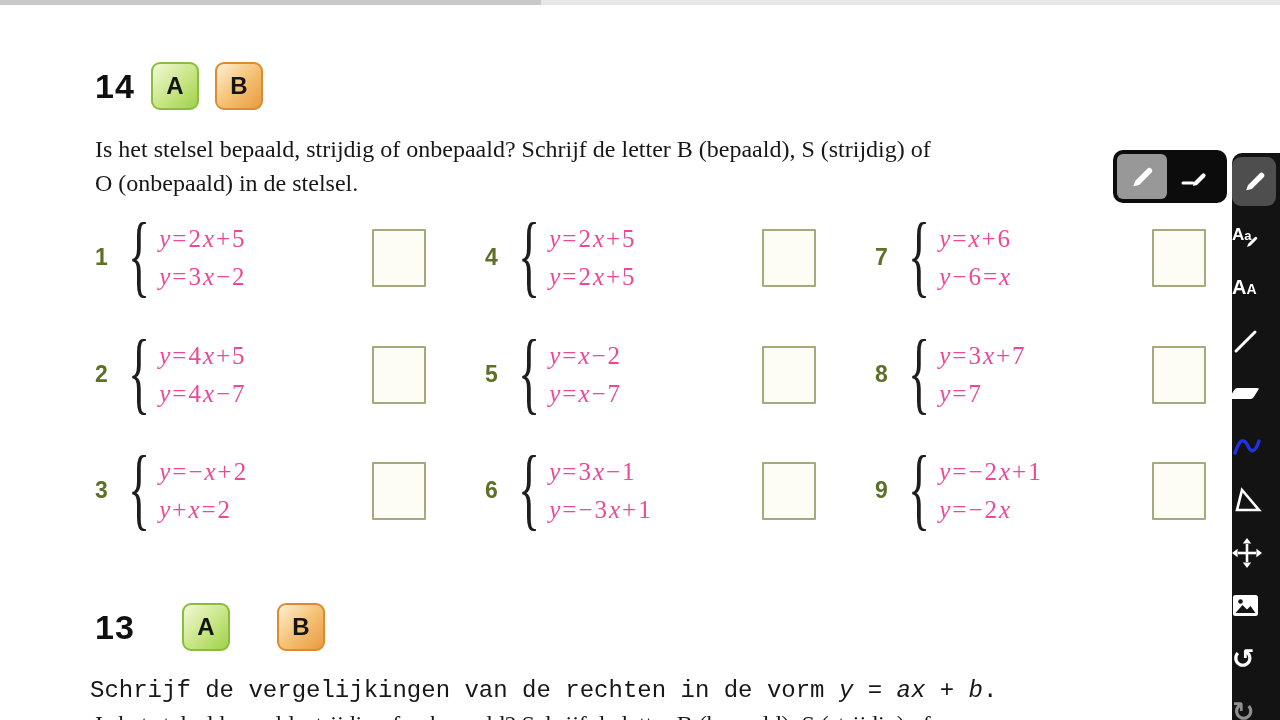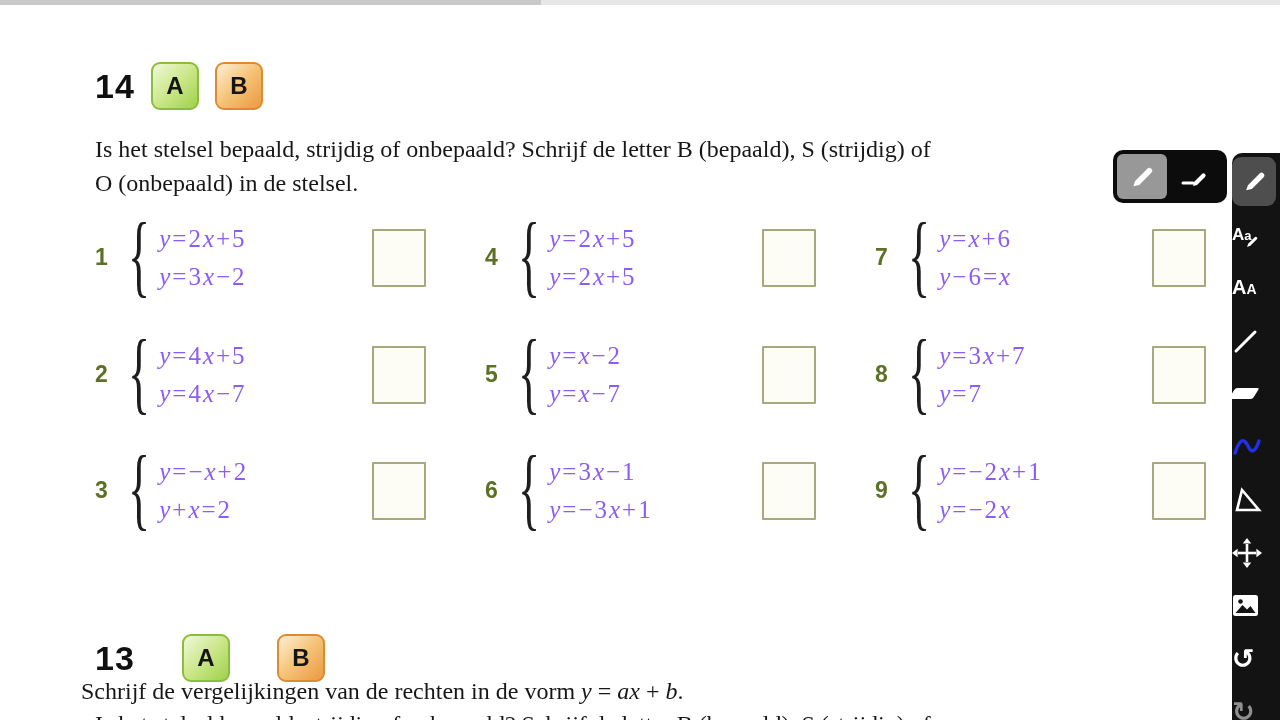--- a/index.html
+++ b/index.html
@@ -19,21 +19,21 @@
   .badge.b{background:linear-gradient(135deg,#fdf0d4 0%,#f5c276 50%,#ea9a42 100%);border:2px solid #dc8b2f;}
 
   .instr{position:absolute;font-size:24px;line-height:34px;color:#171717;white-space:nowrap;}
 
   
   .sys{position:absolute;width:340px;height:95px;display:flex;align-items:center;}
   .sys-num{width:28px;font:bold 23px "Liberation Sans",sans-serif;color:#5c7026;}
   .brace{font-size:92px;line-height:86px;font-family:"Liberation Serif",serif;color:#1d1d1d;
          transform:scaleX(.5);margin:0 -2px 6px -6px;font-weight:400;}
   .eqs{display:flex;flex-direction:column;gap:10px;}
-  .eq{font-size:25px;line-height:28px;color:#8b5cf6;letter-spacing:2px;}
+  .eq{font-size:25px;line-height:28px;color:#ec4899;letter-spacing:2px;}
   .eq i{font-family:"Liberation Serif",serif;}
   .abox{position:absolute;left:277px;top:50%;transform:translateY(-50%);width:50px;height:54px;
         border:2px solid #a6a97b;background:#fdfdf6;border-radius:1px;}
 
   .partial{position:absolute;height:11px;overflow:hidden;font-size:24px;line-height:30px;white-space:nowrap;color:#171717;}
 
   
   #float-tb{position:absolute;left:1113px;top:150px;width:114px;height:53px;background:#0c0c0c;
             border-radius:10px;display:flex;align-items:center;padding:0 4px;gap:3px;box-sizing:border-box;}
   .ftb-btn{width:50px;height:45px;border-radius:6px;display:flex;align-items:center;justify-content:center;}
@@ -153,27 +153,27 @@
   <div class="sys" style="left:875px;top:443px;">
     <span class="sys-num">9</span>
     <span class="brace">{</span>
     <span class="eqs">
         <span class="eq math"><i>y</i>=−2<i>x</i>+1</span>
         <span class="eq math"><i>y</i>=−2<i>x</i></span>
       </span>
     <span class="abox"></span>
   </div>
 
-  <div class="ex-head" style="left:95px;top:634px;gap:47px;">
+  <div class="ex-head" style="left:95px;top:603px;gap:47px;">
     <span class="ex-num">13</span>
     <span class="badge a">A</span>
     <span class="badge b">B</span>
   </div>
 
-  <div class="instr" style="left:81px;top:674px;">
+  <div class="instr" style="left:90px;top:674px;font-family:Liberation Mono, monospace;">
     <span>Schrijf de vergelijkingen van de rechten in de vorm </span><span class="math"><i>y</i> = <i>a</i><i>x</i> + <i>b</i>.</span>
   </div>
 
   <div class="partial" style="left:95px;top:709px;width:1130px;">Is het stelsel bepaald, strijdig of onbepaald? Schrijf de letter B (bepaald), S (strijdig) of</div>
 
   <div id="float-tb">
     <div class="ftb-btn sel">
       <svg width="26" height="26" viewBox="0 0 24 24">
         <path d="M4 20.5 L5.7 15.6 L16.9 4.4 a2.6 2.6 0 0 1 3.7 3.7 L9.4 19.3 L4 20.5 Z" fill="#ffffff"></path>
       </svg>

